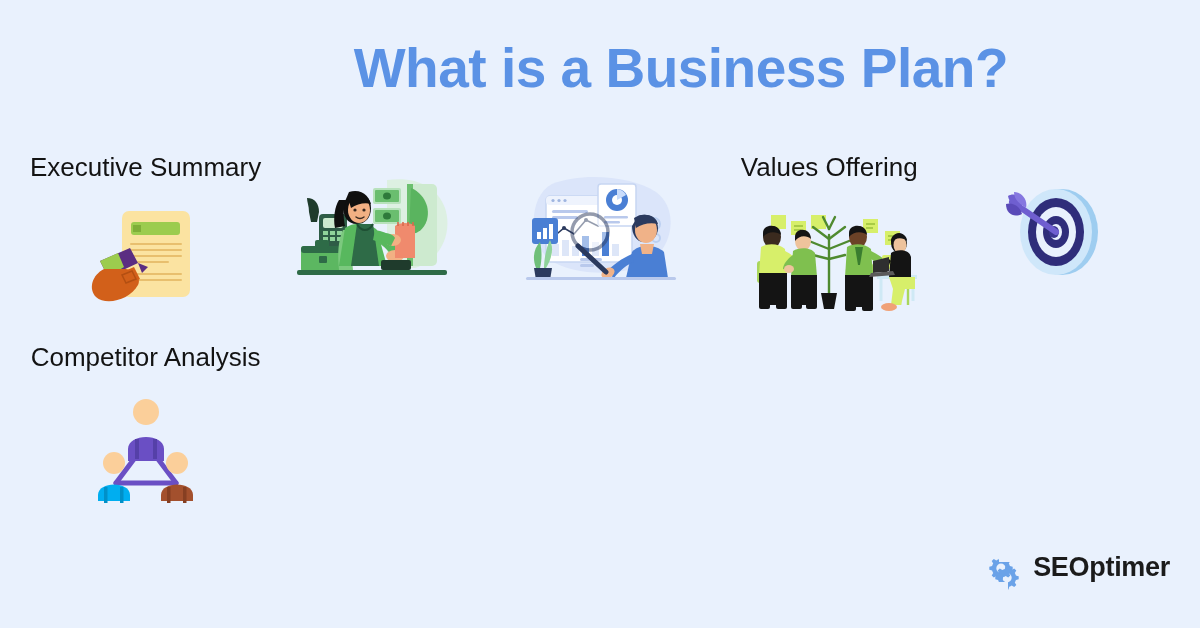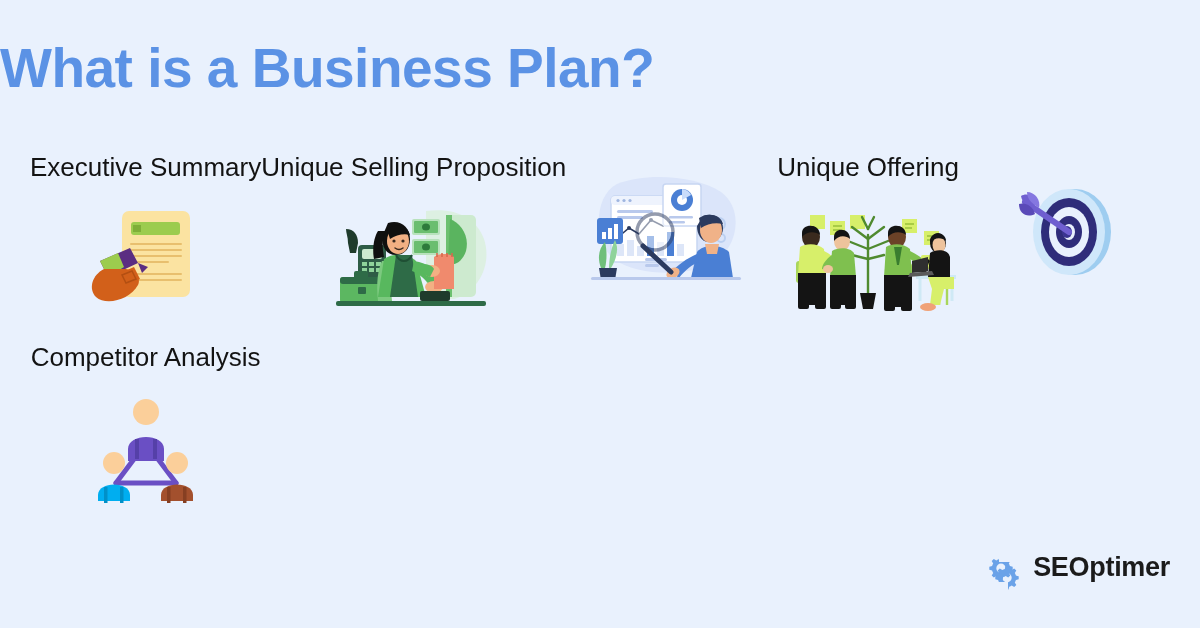--- a/index.html
+++ b/index.html
@@ -9,21 +9,21 @@
     font-family:"Liberation Sans", sans-serif;
     overflow:hidden;
     position:relative;
   }
   .page { width:1200px; height:628px; position:relative; }
 
   
   .title {
     position:absolute;
     top:38px; left:0; width:1008px;
-    text-align:left;
+    text-align:right;
     font-size:55px;
     font-weight:bold;
     letter-spacing:-0.5px;
     color:#5b92e5;
     line-height:1.1;
   }
 
   
   .grid {
     position:absolute;
@@ -99,21 +99,20 @@
           <path d="M14 56 L32 48 L38 62 L22 72 Z" fill="#9ccc4e"></path>
           <path d="M52 58 L62 62 L56 68 Z" fill="#5b2d82"></path>
           <path d="M18 64 C6 70 2 84 10 92 C20 101 44 95 52 80 C56 72 46 64 38 64 Z" fill="#d2601a"></path>
           <path d="M34 68 L48 62 L54 74 L40 80 Z" fill="#d2601a"></path>
           <path d="M36 70 L46 66 L50 74 L40 78 Z" fill="none" stroke="#b34f12" stroke-width="1.5"></path>
         </svg>
       </div>
     </div>
 
     <div class="cell">
-      <div class="cell-label">Unique Selling Proposition</div>
       <div class="art">
         <svg width="160" height="112" viewBox="0 0 160 112">
           <path d="M92 6 C120 2 142 12 150 34 C158 58 146 86 120 94 L92 94 Z" fill="#ddf0e2"></path>
           <rect x="112" y="10" width="30" height="82" rx="5" fill="#cdeacf"></rect>
           <rect x="112" y="10" width="6" height="82" fill="#6cc06f"></rect>
           <path d="M116 14 C126 18 136 30 132 46 C128 58 118 62 114 58 Z" fill="#5ab45f"></path>
           <rect x="78" y="14" width="28" height="16" rx="2" fill="#b8e2bc"></rect>
           <rect x="80" y="16" width="24" height="12" rx="1" fill="#5cb761" opacity="0.85"></rect>
           <ellipse cx="92" cy="22" rx="4" ry="3.5" fill="#2e7a3b"></ellipse>
           <rect x="78" y="34" width="28" height="16" rx="2" fill="#b8e2bc"></rect>
@@ -224,21 +223,21 @@
           <path d="M110 80 C100 84 90 92 84 98 L92 104 C98 96 106 90 112 88 Z" fill="#4a7fd4"></path>
           <ellipse cx="86" cy="99" rx="7" ry="5" fill="#f0b288" transform="rotate(-30 86 99)"></ellipse>
           <circle cx="68" cy="58" r="18" fill="#ffffff" opacity="0.5" stroke="#2b3a5e" stroke-width="3.5"></circle>
           <line x1="56" y1="72" x2="84" y2="98" stroke="#2b3a5e" stroke-width="5" stroke-linecap="round"></line>
           <rect x="4" y="103" width="150" height="3" rx="1.5" fill="#b9c9ec"></rect>
         </svg>
       </div>
     </div>
 
     <div class="cell">
-      <div class="cell-label">Unique Offering</div>
+      <div class="cell-label">Values Offering</div>
       <div class="art">
         <svg width="180" height="112" viewBox="0 0 180 112">
 
           <g>
             <rect x="32" y="10" width="15" height="14" fill="#d7ef6a"></rect>
             <rect x="52" y="16" width="15" height="14" fill="#d7ef6a"></rect>
             <rect x="72" y="10" width="15" height="14" fill="#d7ef6a"></rect>
             <rect x="124" y="14" width="15" height="14" fill="#d7ef6a"></rect>
             <rect x="146" y="26" width="15" height="14" fill="#d7ef6a"></rect>
             <g stroke="#8ab52f" stroke-width="1.2">

